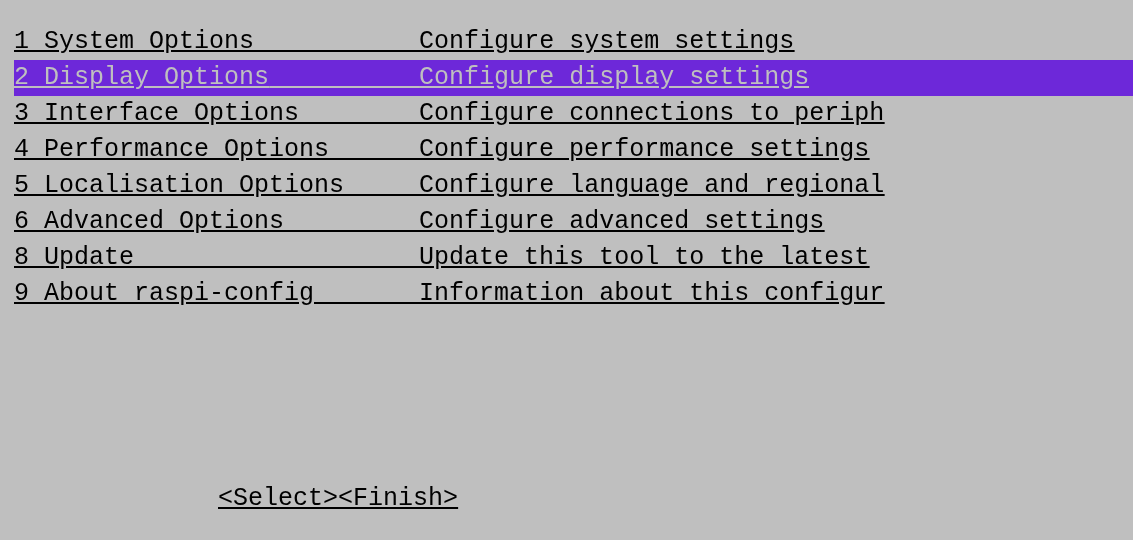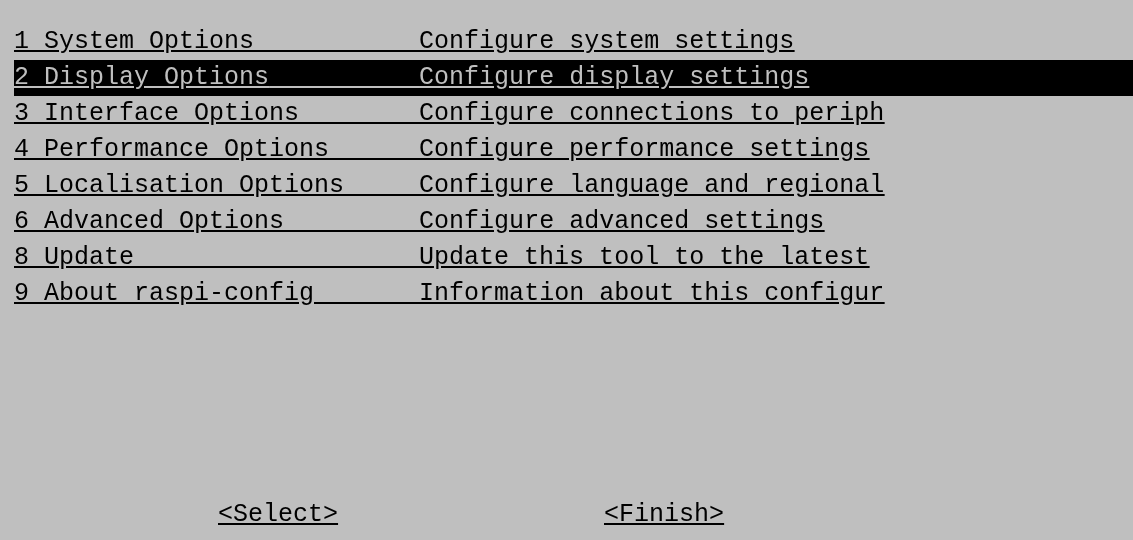--- a/index.html
+++ b/index.html
@@ -20,39 +20,38 @@
       padding-left: 14px;
     }
     .menu {
       white-space: pre;
       line-height: 36px;
     }
     .menu-row {
       display: block;
     }
     .menu-row.selected {
-      background: #000000;
+      background: #6d28d9;
       color: #bfbfbf;
     }
     .buttons {
       position: absolute;
-      top: 500px;
+      top: 484px;
       left: 0;
       width: 1133px;
       display: flex;
       font-size: 25px;
     }
     .btn {
       white-space: pre;
     }
     .btn-select {
       margin-left: 218px;
     }
     .btn-finish {
-      margin-left: 266px;
     }
   </style>
 </head>
 <body>
 
 <div class="menu" id="menu-container"><span class="menu-row"><span>1</span> <span>System Options</span>           <span>Configure system settings</span></span><span class="menu-row selected"><span>2</span> <span>Display Options</span>          <span>Configure display settings</span></span><span class="menu-row"><span>3</span> <span>Interface Options</span>        <span>Configure connections to periph</span></span><span class="menu-row"><span>4</span> <span>Performance Options</span>      <span>Configure performance settings</span></span><span class="menu-row"><span>5</span> <span>Localisation Options</span>     <span>Configure language and regional</span></span><span class="menu-row"><span>6</span> <span>Advanced Options</span>         <span>Configure advanced settings</span></span><span class="menu-row"><span>8</span> <span>Update</span>                   <span>Update this tool to the latest</span></span><span class="menu-row"><span>9</span> <span>About raspi-config</span>       <span>Information about this configur</span></span></div>
 
 <div class="buttons">
   <span class="btn btn-select">&lt;Select&gt;</span>
   <span class="btn btn-finish">&lt;Finish&gt;</span>

